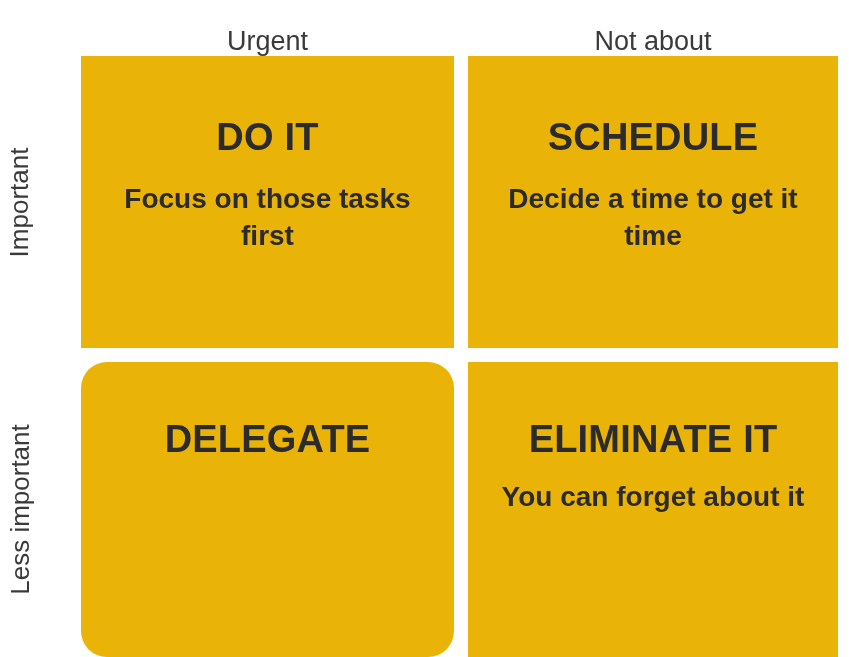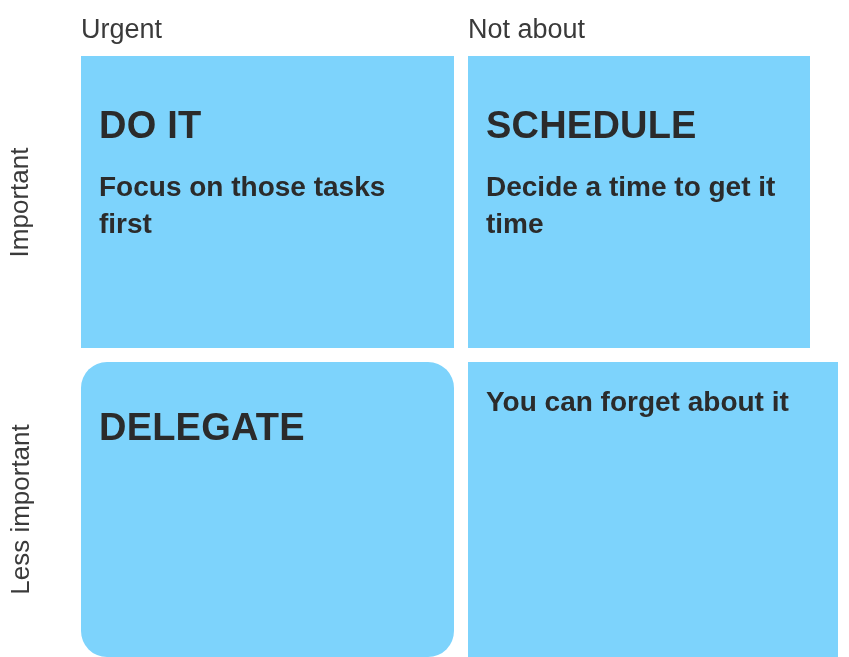--- a/index.html
+++ b/index.html
@@ -19,24 +19,24 @@
   #matrix {
     position: relative;
     width: 849px;
     height: 657px;
     background: #ffffff;
   }
 
   
   .col-header {
     position: absolute;
-    top: 8px;
+    top: 20px;
     height: 42px;
     line-height: 42px;
-    text-align: left;
+    text-align: center;
     font-size: 27px;
     color: #3a3a3a;
     white-space: nowrap;
   }
   #col-header-urgent    { left: 81px;  width: 373px; }
   #col-header-noturgent { left: 468px; width: 370px; }
 
   
   .row-label {
     position: absolute;
@@ -53,27 +53,27 @@
     display: block;
     transform: rotate(-90deg);
     transform-origin: center center;
   }
   #row-label-important      { top: 56px;  height: 292px; }
   #row-label-less-important { top: 362px; height: 295px; }
 
   
   .quadrant {
     position: absolute;
-    background: #7dd3fc;
+    background: #eab308;
     box-sizing: border-box;
-    padding: 4px 18px;
-    text-align: left;
+    padding: 16px 18px;
+    text-align: center;
   }
   #quadrant-do-it     { left: 81px;  top: 56px;  width: 373px; height: 292px; }
-  #quadrant-schedule  { left: 468px; top: 56px;  width: 342px; height: 292px; }
+  #quadrant-schedule  { left: 468px; top: 56px;  width: 370px; height: 292px; }
   #quadrant-delegate  { left: 81px;  top: 362px; width: 373px; height: 295px; border-radius: 26px; }
   #quadrant-eliminate { left: 468px; top: 362px; width: 370px; height: 295px; }
 
   .quadrant-title {
     font-size: 38px;
     font-weight: bold;
     color: #2b2b2b;
     letter-spacing: 0.2px;
     line-height: 1.12;
     margin: 0;
@@ -122,16 +122,17 @@
   <div class="quadrant" id="quadrant-schedule">
     <p class="quadrant-title">SCHEDULE</p>
     <p class="quadrant-desc">Decide a time to get it time</p>
   </div>
 
   <div class="quadrant" id="quadrant-delegate">
     <p class="quadrant-title">DELEGATE</p>
   </div>
 
   <div class="quadrant" id="quadrant-eliminate">
+    <p class="quadrant-title">ELIMINATE IT</p>
     <p class="quadrant-desc">You can forget about it</p>
   </div>
 
 </div>
 
 </body></html>

